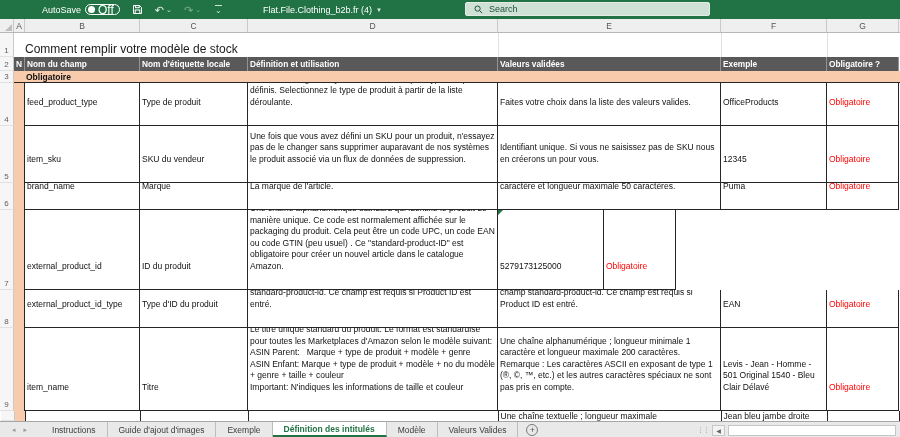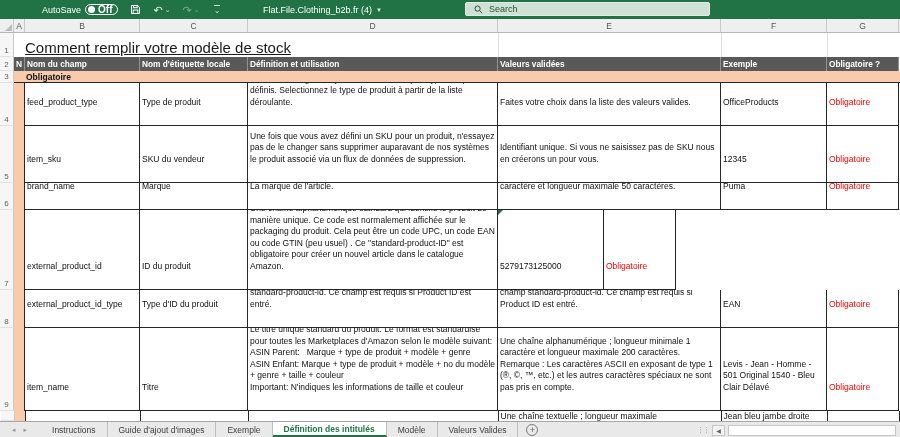--- a/index.html
+++ b/index.html
@@ -14,21 +14,21 @@
   .titlebar {
     position:relative; height:19px; background:var(--titlebar-green);
     color:#fff; display:flex; align-items:center; font-size:9px;
   }
   .autosave { display:flex; align-items:center; gap:4px; margin-left:42px; cursor:pointer;text-align:right; }
   .toggle-pill {
     display:flex; align-items:center; gap:3px; border:1px solid #fff;
     border-radius:6px; padding:1px 5px 1px 2px; height:11px;
   }
   .toggle-dot { width:7px; height:7px; border-radius:50%; background:#fff; }
-  .toggle-state { font-size:10px; font-weight:bold; color:#fff; }
+  .toggle-state { font-size:12px; font-weight:normal; color:#fff; }
   .qat-btn { margin-left:12px; color:#eaf3ed; cursor:pointer; display:flex; align-items:center; }
   .qat-caret { font-size:7px; margin-left:2px; color:#cfe2d6; }
   .dim { opacity:.45; }
   .undo-glyph { font-size:11px; line-height:10px; }
   .doc-title { position:absolute; left:263px; top:0; height:19px; display:flex; align-items:center; gap:4px; color:#fff; font-size:9px; cursor:pointer;}
   .doc-title .caret { font-size:6px; color:#d7e7dd; }
   .searchbox {
     position:absolute; left:465px; top:2px; width:245px; height:14px;
     background:#cfe0d4; border:1px solid #e2ece5; border-radius:2px;
     display:flex; align-items:center; gap:6px; padding-left:8px;
@@ -46,21 +46,21 @@
   .grid { position:relative; }
   .row { display:flex; }
   .gut {
     width:14px; background:#f6f6f6; border-right:1px solid #c9c9c9; border-bottom:1px solid #e2e2e2;
     font-size:8px; color:#5f5f5f; display:flex; align-items:flex-end; justify-content:center; padding-bottom:1px; cursor:pointer;
   }
   .cell { overflow:hidden; display:flex; align-items:flex-end; padding:0 2px 17px 2px; font-size:8.5px; line-height:11.5px; color:#111; cursor:cell; }
   .prewrap { white-space:pre-wrap; }
 
   .r-title { height:24px; }
-  .title-cell { flex:1; font-size:15px; color:#1a1a1a; padding:0 0 1px 11px; display:flex; align-items:flex-end; white-space:nowrap; overflow:hidden; position:relative; cursor:cell;text-decoration:underline;}
+  .title-cell { flex:1; font-size:12px; color:#1a1a1a; padding:0 0 1px 11px; display:flex; align-items:flex-end; white-space:nowrap; overflow:hidden; position:relative; cursor:cell;}
   .title-gridlines { position:absolute; top:0; height:100%; width:0; border-left:1px solid #e0e0e0; }
 
   .r-head { height:14px; }
   .r-head .hcell {
     background:var(--header-row-bg); color:#fff; font-weight:bold; font-size:8.3px;
     display:flex; align-items:center; padding:0 2px; overflow:hidden; white-space:nowrap;
     border-right:1px solid rgba(255,255,255,.35); cursor:cell;
   }
   .r-section { height:12px; }
   .section-cell {

